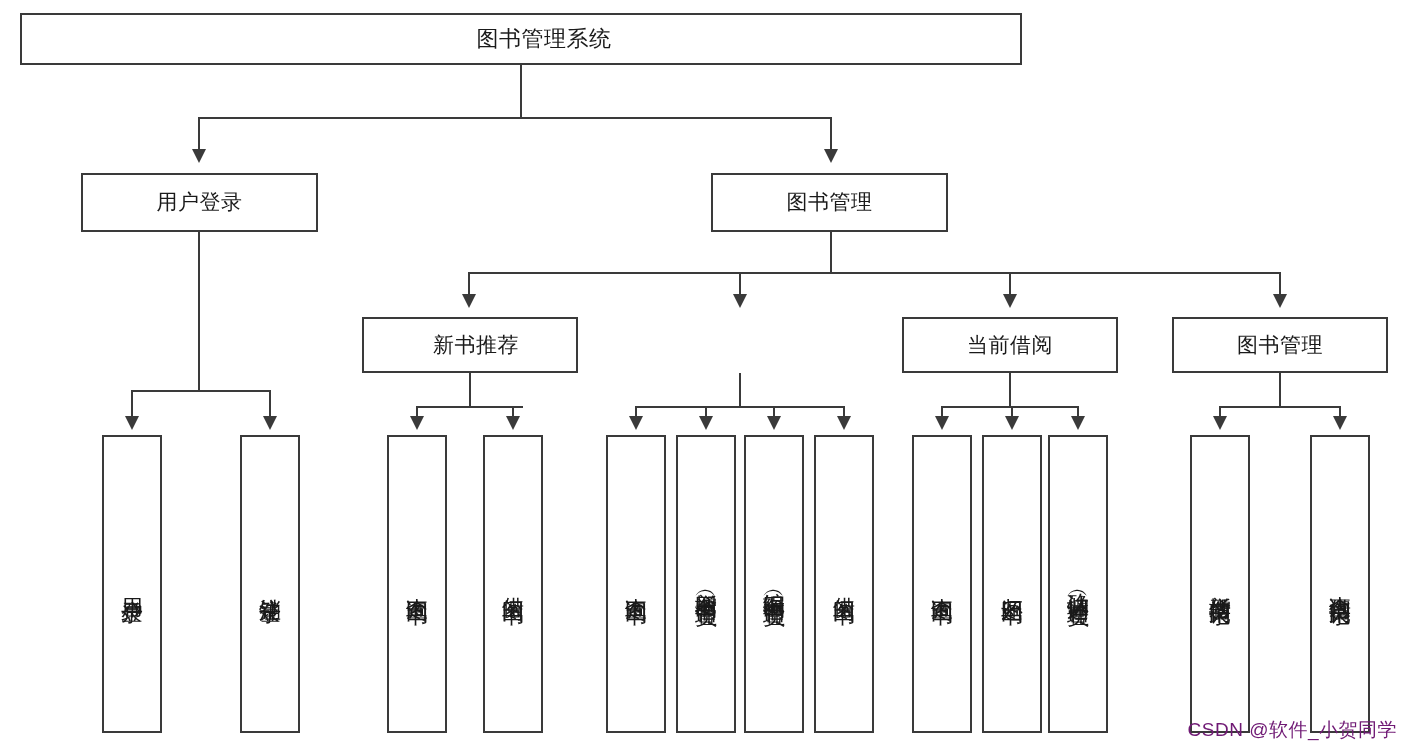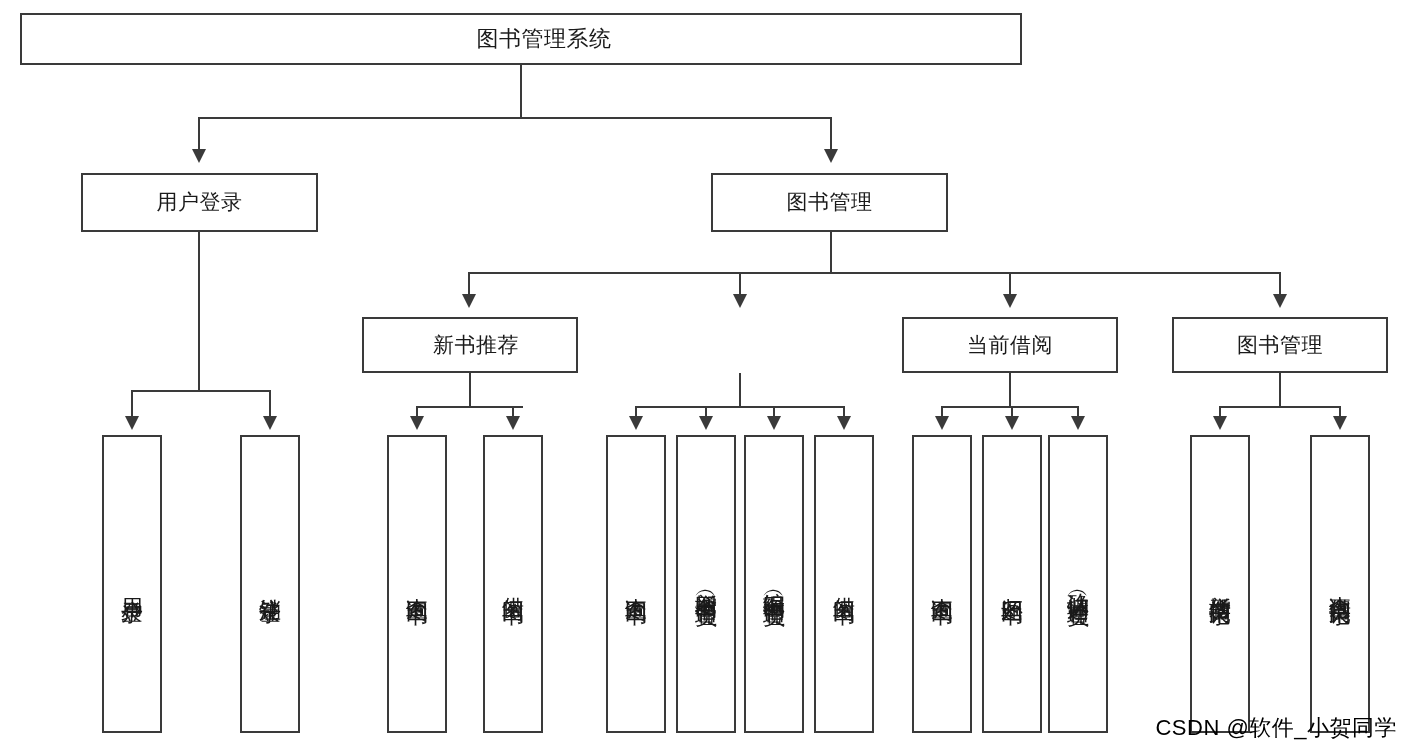--- a/index.html
+++ b/index.html
@@ -73,22 +73,22 @@
     border-left: 7px solid transparent;
     border-right: 7px solid transparent;
     border-top: 14px solid #3a3a3a;
   }
 
   
   #watermark {
     position: absolute;
     right: 8px;
     bottom: 4px;
-    font-size: 22px;
-    color: #000000;
+    font-size: 19px;
+    color: #701a75;
     white-space: nowrap;
     letter-spacing: 0.5px;
   }
 </style>
 </head>
 <body>
 
 <div id="canvas">
 
   <div class="node horiz root" style="left:20px; top:13px; width:1002px; height:52px;">

